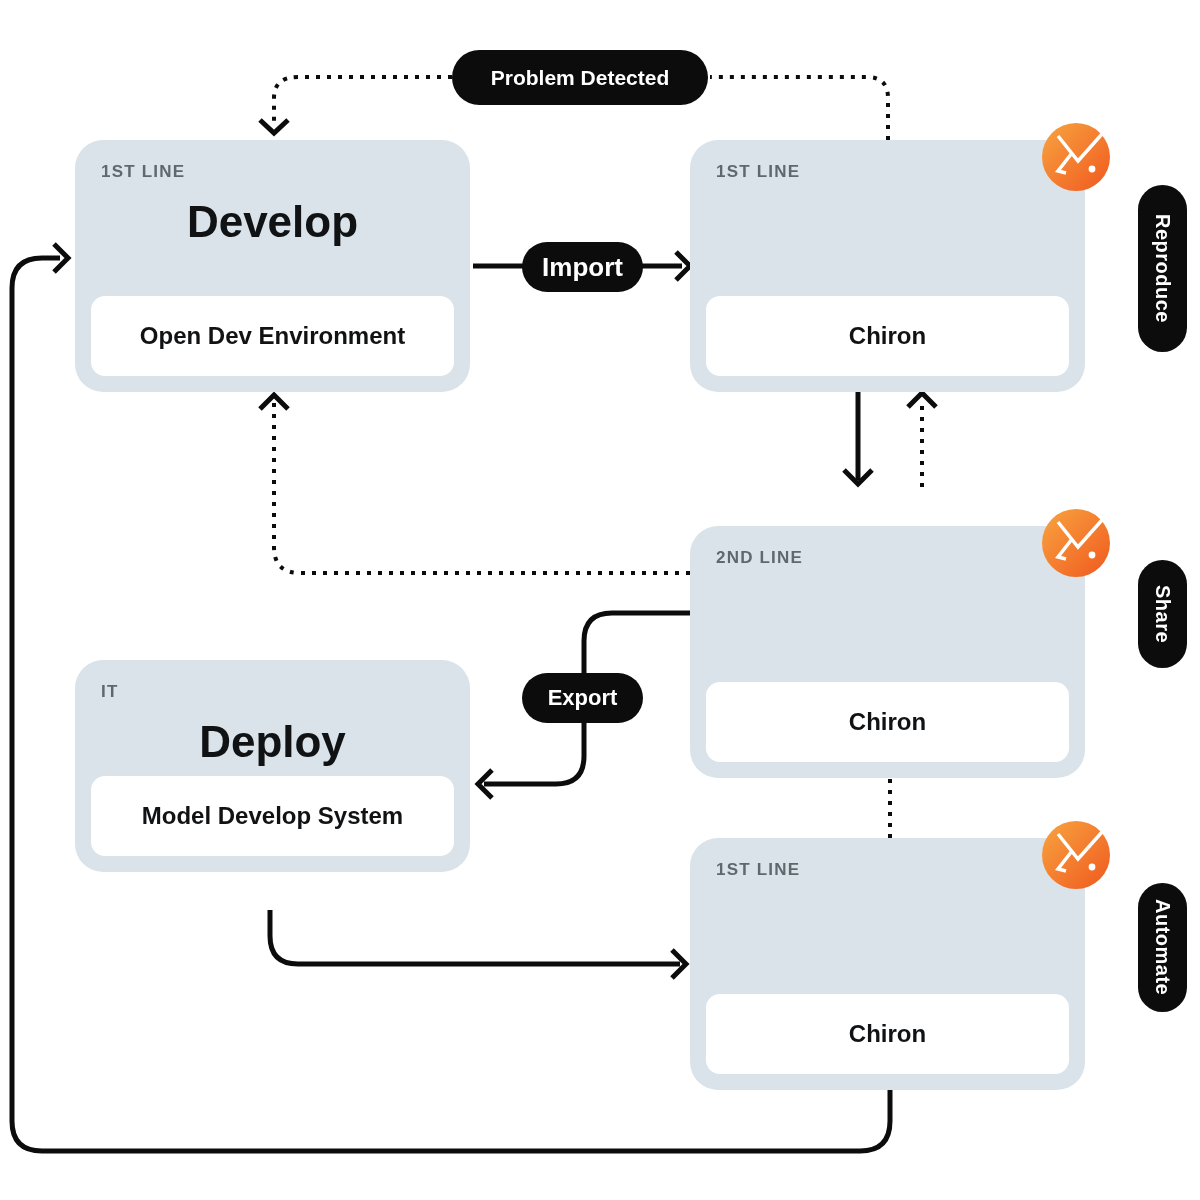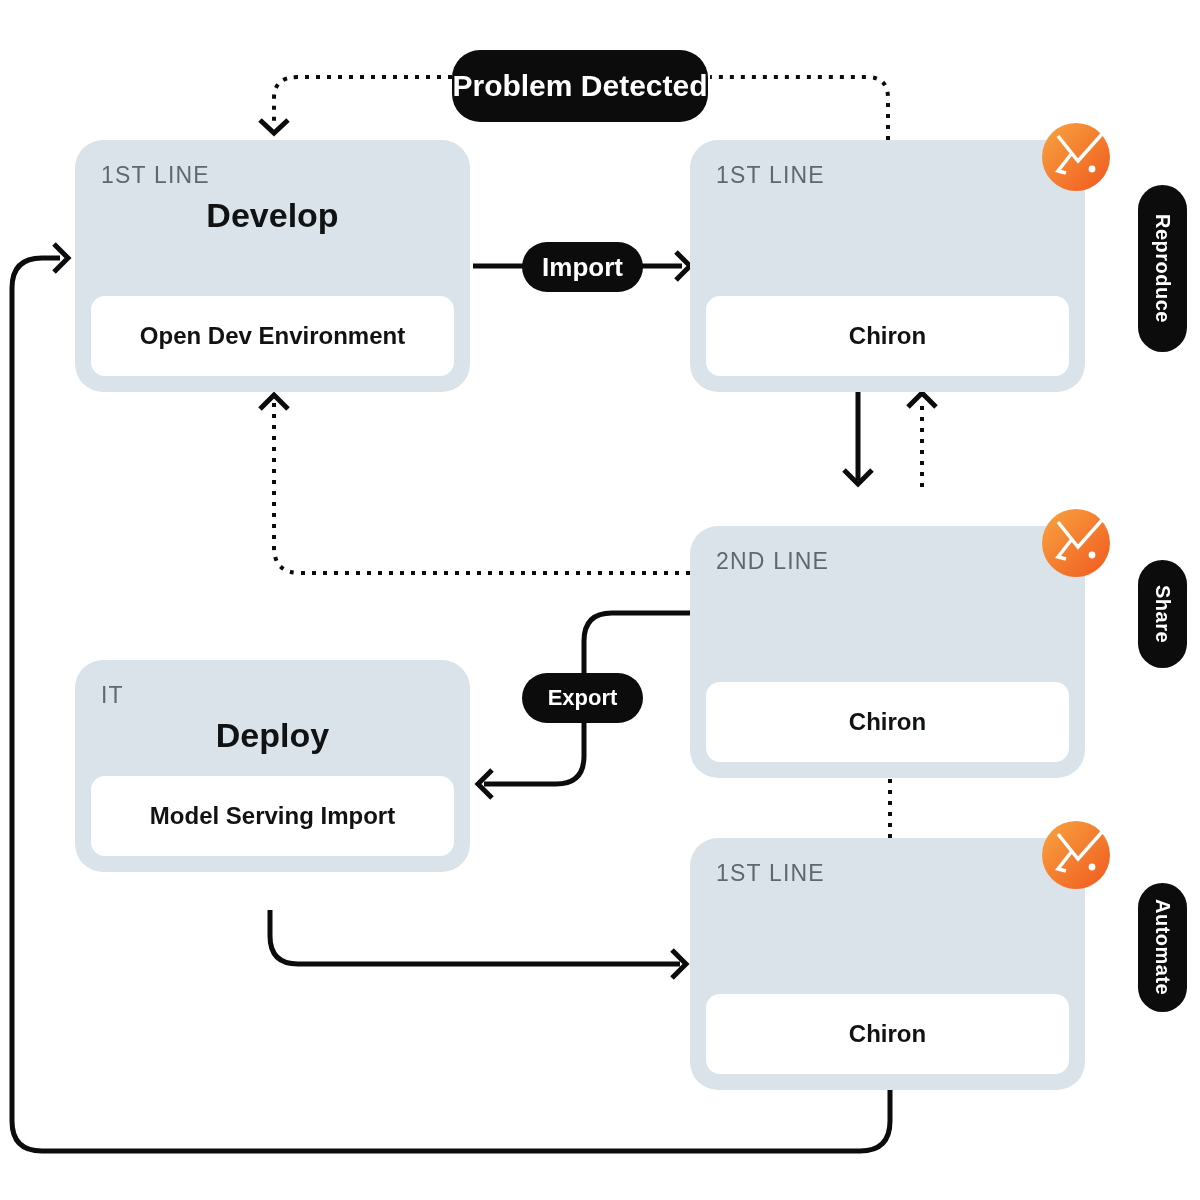--- a/index.html
+++ b/index.html
@@ -11,45 +11,45 @@
   }
   
   #connectors{position:absolute;left:0;top:0;width:1200px;height:1200px;pointer-events:none;}
   .solid{fill:none;stroke:var(--line,#0c0c0c);stroke-width:5;}
   .dotted{fill:none;stroke:var(--line,#0c0c0c);stroke-width:4;stroke-dasharray:4 7;}
   .head{fill:none;stroke:var(--line,#0c0c0c);stroke-width:5;stroke-linejoin:miter;}
   
   .node{position:absolute;background:var(--node-bg,#d9e3e9);border-radius:28px;}
   .node .glabel{
     position:absolute;top:22px;left:26px;
-    font-size:23px;font-weight:400;letter-spacing:1.2px;color:var(--node-label,#5f686d);
+    font-size:17px;font-weight:700;letter-spacing:1.2px;color:var(--node-label,#5f686d);
   }
   .node .title{
     position:absolute;top:54px;left:0;right:16px;text-align:center;
-    font-size:34px;font-weight:700;color:var(--ink,#101214);line-height:1.25;padding-left:16px;
+    font-size:44px;font-weight:700;color:var(--ink,#101214);line-height:1.25;padding-left:16px;
   }
   .node .tool{
     position:absolute;left:16px;right:16px;bottom:16px;height:80px;
     background:var(--tool-bg,#ffffff);border-radius:14px;
     display:flex;align-items:center;justify-content:center;
     font-size:24px;font-weight:600;color:var(--ink,#101214);
   }
   #node-develop {left:75px; top:140px; width:395px; height:252px;}
   #node-test    {left:690px;top:140px; width:395px; height:252px;}
   #node-validate{left:690px;top:487px; width:395px; height:252px;margin-top:39px;}
   #node-deploy  {left:75px; top:660px; width:395px; height:212px;}
   #node-monitor {left:690px;top:838px; width:395px; height:252px;}
   .badge{position:absolute;top:-17px;right:-25px;width:68px;height:68px;}
   
   .hpill{
     position:absolute;background:var(--pill-bg,#0c0c0c);color:var(--pill-text,#ffffff);
     border-radius:28px;display:flex;align-items:center;justify-content:center;
     font-weight:700;white-space:nowrap;
   }
-  #pill-problem{left:452px;top:50px;width:256px;height:72px;font-size:30px;}
+  #pill-problem{left:452px;top:50px;width:256px;height:55px;font-size:21px;}
   #pill-import {left:522px;top:242px;width:121px;height:50px;font-size:26px;}
   #pill-export {left:522px;top:673px;width:121px;height:50px;font-size:22px;}
   .vpill{
     position:absolute;left:1138px;width:49px;
     background:var(--pill-bg,#0c0c0c);color:var(--pill-text,#ffffff);
     border-radius:25px;display:flex;align-items:center;justify-content:center;
     font-weight:700;font-size:20px;letter-spacing:.5px;
     writing-mode:vertical-rl;
   }
   #vpill-reproduce{top:185px;height:167px;}
@@ -135,21 +135,21 @@
     <circle cx="34" cy="34" r="34" fill="url(#badgeGrad)"></circle>
     <path d="M16,13 L36,38 L60,11" stroke="#fff" stroke-width="3.5" fill="none"></path>
     <path d="M30,30 L16,48 L24,50" stroke="#fff" stroke-width="3.5" fill="none"></path>
     <circle cx="50" cy="46" r="3.4" fill="#fff"></circle>
   </svg>
 </div>
 
 <div class="node" id="node-deploy">
   <div class="glabel">IT</div>
   <div class="title">Deploy</div>
-  <div class="tool">Model Serving Import</div>
+  <div class="tool">Model Develop System</div>
 </div>
 
 <div class="node" id="node-monitor">
   <div class="glabel">1ST LINE</div>
   <div class="tool">Chiron</div>
   <svg class="badge" viewBox="0 0 68 68">
     <circle cx="34" cy="34" r="34" fill="url(#badgeGrad)"></circle>
     <path d="M16,13 L36,38 L60,11" stroke="#fff" stroke-width="3.5" fill="none"></path>
     <path d="M30,30 L16,48 L24,50" stroke="#fff" stroke-width="3.5" fill="none"></path>
     <circle cx="50" cy="46" r="3.4" fill="#fff"></circle>

